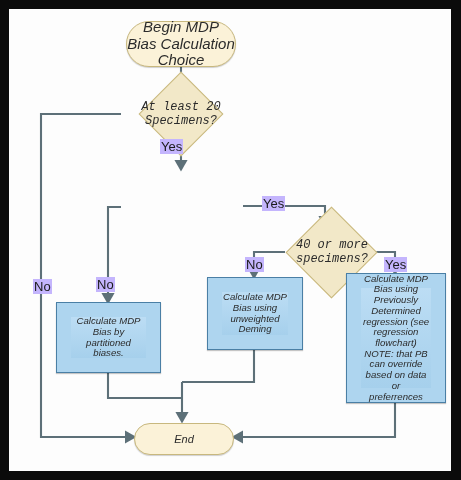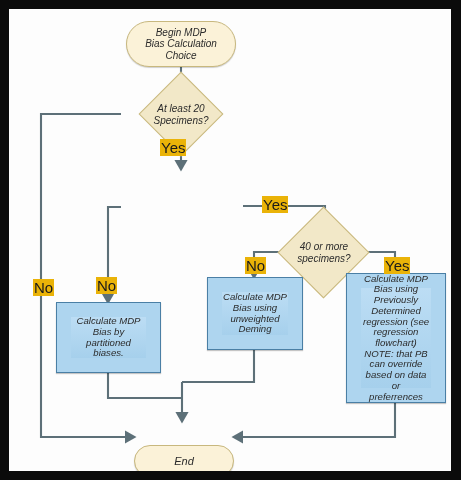--- a/index.html
+++ b/index.html
@@ -30,57 +30,58 @@
     font-style: italic;
     color: #2b2b2b;
     line-height: 1.12;
     white-space: pre-line;
   }
   .terminal {
     background: #fbf2d8;
     border: 1.6px solid #c8b87e;
     border-radius: 999px;
     box-shadow: 0 1px 1px rgba(0,0,0,0.18);
-    font-size: 10px;
+    font-size: 15px;
   }
   .diamond-wrap { position: absolute; }
   .diamond-shape {
     position: absolute; left: 0; top: 0; width: 100%; height: 100%;
     background: #f2e8c8;
     border: 1.6px solid #c8b87e;
     transform: rotate(45deg);
     transform-origin: center center;
   }
   .diamond-label {
     position: absolute; left: 0; top: 0; width: 100%; height: 100%;
     display: flex; align-items: center; justify-content: center;
     text-align: center; font-style: italic; color: #2b2b2b;
-    font-size: 10px; line-height: 1.14; white-space: pre-line;
+    font-size: 12px; line-height: 1.14; white-space: pre-line;
     z-index: 2;
+    font-family: Liberation Mono, monospace;
   }
   .proc {
     background: #aed5ef;
     border: 1.6px solid #4a7fa5;
     box-shadow: 0 1px 1px rgba(0,0,0,0.22);
     font-size: 9.6px;
     padding: 14px;
   }
   .proc-inner {
     width: 100%;
     background: linear-gradient(180deg, #bcddf4 0%, #a6d0ec 100%);
     height: 100%;
     display: flex; align-items: center; justify-content: center;
     text-align: center; white-space: pre-line;
   }
   .edge-label {
     position: absolute;
-    font-size: 15px;
+    font-size: 13px;
     color: #1a1a1a;
     font-style: normal;
-    background: #eab308;
+    background: #c4b5fd;
     padding: 0 1px;
     z-index: 5;
   }
 </style>
 </head>
 <body>
 
 <div id="frame">
   <div id="canvas">
 
@@ -122,21 +123,21 @@
 Choice</span>
     </div>
 
     <div class="diamond-wrap" style="left:111px; top:83px; width:122px; height:45px;">
       <div class="diamond-shape" style="left:31px; top:-8px; width:60px; height:60px;"></div>
       <div class="diamond-label">At least 20
 Specimens?</div>
     </div>
 
 
-    <div class="diamond-wrap" style="left:260px; top:216px; width:110px; height:55px;">
+    <div class="diamond-wrap" style="left:268px; top:216px; width:110px; height:55px;">
       <div class="diamond-shape" style="left:22px; top:-5px; width:65px; height:65px;"></div>
       <div class="diamond-label">40 or more
 specimens?</div>
     </div>
 
     <div class="node proc" style="left:47px; top:293px; width:105px; height:71px;">
       <div class="proc-inner">Calculate MDP
 Bias by partitioned
 biases.</div>
     </div>
@@ -155,21 +156,21 @@
 Determined
 regression (see
 regression
 flowchart)
 NOTE: that PB
 can override
 based on data or
 preferrences</div>
     </div>
 
-    <div class="node terminal" style="left:125px; top:436px; width:100px; height:32px; font-size:11px;">
+    <div class="node terminal" style="left:125px; top:414px; width:100px; height:32px; font-size:11px;">
       <span>End</span>
     </div>
 
     <div class="edge-label" style="left:24px; top:270px;">No</div>
 
     <div class="edge-label" style="left:151px; top:130px;">Yes</div>
 
     <div class="edge-label" style="left:87px; top:268px;">No</div>
 
     <div class="edge-label" style="left:253px; top:187px;">Yes</div>

